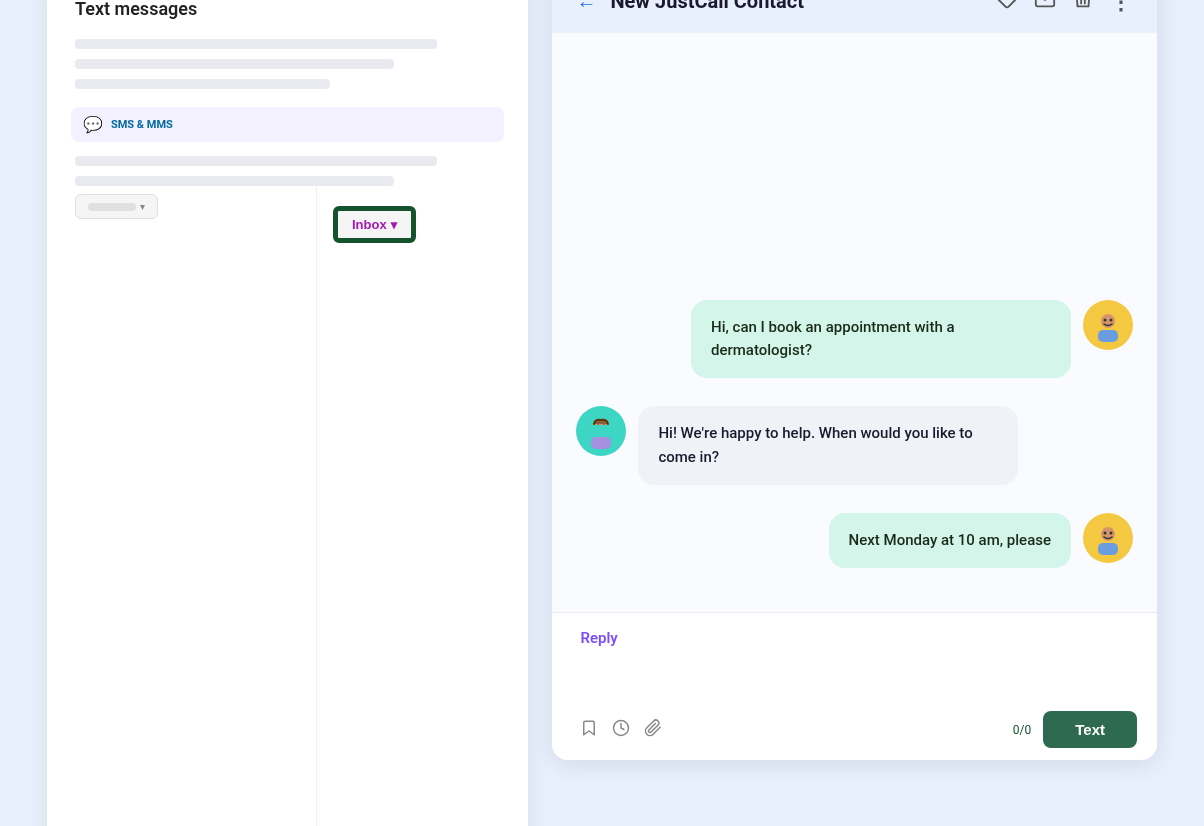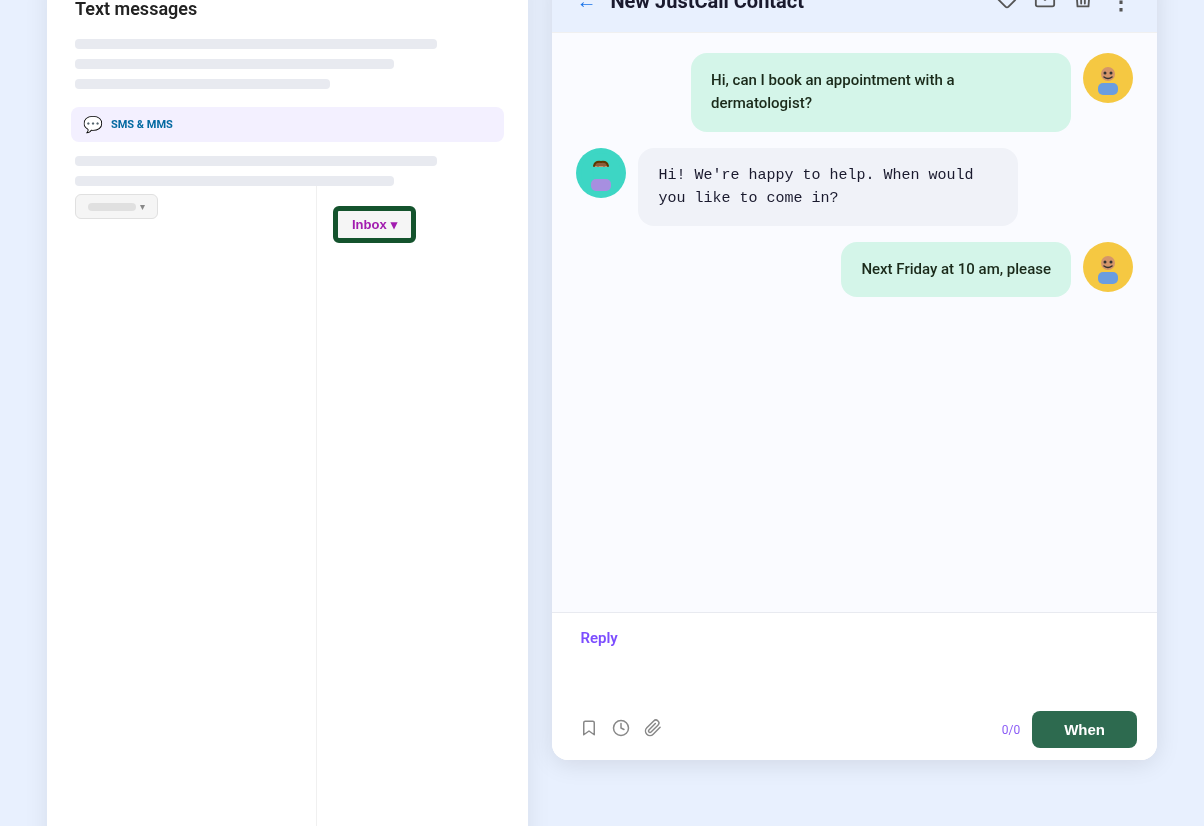--- a/index.html
+++ b/index.html
@@ -215,42 +215,42 @@
     }
 
     .header-icon {
       color: #555;
       font-size: 18px;
       cursor: pointer;
     }
 
     .chat-body {
       flex: 1;
-      padding: 20px 24px;
-      display: flex;
-      flex-direction: column;
-      gap: 16px;
+      padding: 44px 24px;
+      display: flex;
+      flex-direction: column;
+      gap: 28px;
       background: #fafbff;
       overflow-y: auto;
+      justify-content: flex-end;
     }
 
     
     .msg-row {
       display: flex;
       align-items: flex-start;
       gap: 12px;
     }
 
     .msg-row.right {
       justify-content: flex-end;
     }
 
     .msg-row.left {
       justify-content: flex-start;
-      font-family: Liberation Mono, monospace;
     }
 
     .bubble {
       border-radius: 16px;
       padding: 16px 20px;
       max-width: 380px;
       font-size: 15px;
       line-height: 1.55;
       font-weight: 500;
     }
@@ -304,21 +304,21 @@
     }
 
     .tool-icon {
       color: #888;
       font-size: 17px;
       cursor: pointer;
     }
 
     .char-count {
       font-size: 12px;
-      color: #8b5cf6;
+      color: #14532d;
     }
 
     .next-btn {
       background: #2d6a4f;
       color: #fff;
       border: none;
       border-radius: 8px;
       padding: 10px 32px;
       font-size: 15px;
       font-weight: 600;
@@ -465,21 +465,21 @@
             <path d="M16 19 Q20 22 24 19" stroke="#333" stroke-width="1.5" fill="none" stroke-linecap="round"></path>
             <path d="M13 13 Q14 8 20 9 Q26 8 27 13" stroke="#5c3800" stroke-width="2" fill="#8B5E3C" stroke-linecap="round"></path>
             <path d="M13 14 Q11 20 13 24 Q16 30 20 30 Q24 30 27 24 Q29 20 27 14" fill="#3dd6c4"></path>
             <rect x="10" y="26" width="20" height="12" rx="5" fill="#a78fe0"></rect>
           </svg>
         </div>
         <div class="bubble gray">Hi! We're happy to help. When would you like to come in?</div>
       </div>
 
       <div class="msg-row right">
-        <div class="bubble green">Next Friday at 10 am, please</div>
+        <div class="bubble green">Next Monday at 10 am, please</div>
         <div class="face-male">
           <svg width="40" height="40" viewBox="0 0 40 40">
             <circle cx="20" cy="20" r="20" fill="#f5c842"></circle>
             <circle cx="20" cy="16" r="7" fill="#d4956a"></circle>
             <circle cx="17" cy="15" r="1.5" fill="#333"></circle>
             <circle cx="23" cy="15" r="1.5" fill="#333"></circle>
             <path d="M16 19 Q20 22 24 19" stroke="#333" stroke-width="1.5" fill="none" stroke-linecap="round"></path>
             <rect x="10" y="25" width="20" height="12" rx="5" fill="#6a9de0"></rect>
           </svg>
         </div>
@@ -504,19 +504,19 @@
               </svg>
           </span>
           <span class="tool-icon">
             <svg width="18" height="18" viewBox="0 0 24 24" fill="none" stroke="#888" stroke-width="2" stroke-linecap="round" stroke-linejoin="round">
                 <path d="M21.44 11.05l-9.19 9.19a6 6 0 01-8.49-8.49l9.19-9.19a4 4 0 015.66 5.66l-9.2 9.19a2 2 0 01-2.83-2.83l8.49-8.48"></path>
               </svg>
           </span>
         </div>
         <div class="bottom-btns">
           <span class="char-count">0/0</span>
-          <button class="next-btn">When</button>
+          <button class="next-btn">Text</button>
         </div>
       </div>
     </div>
 
   </div>
 </div>
 
 </body></html>

